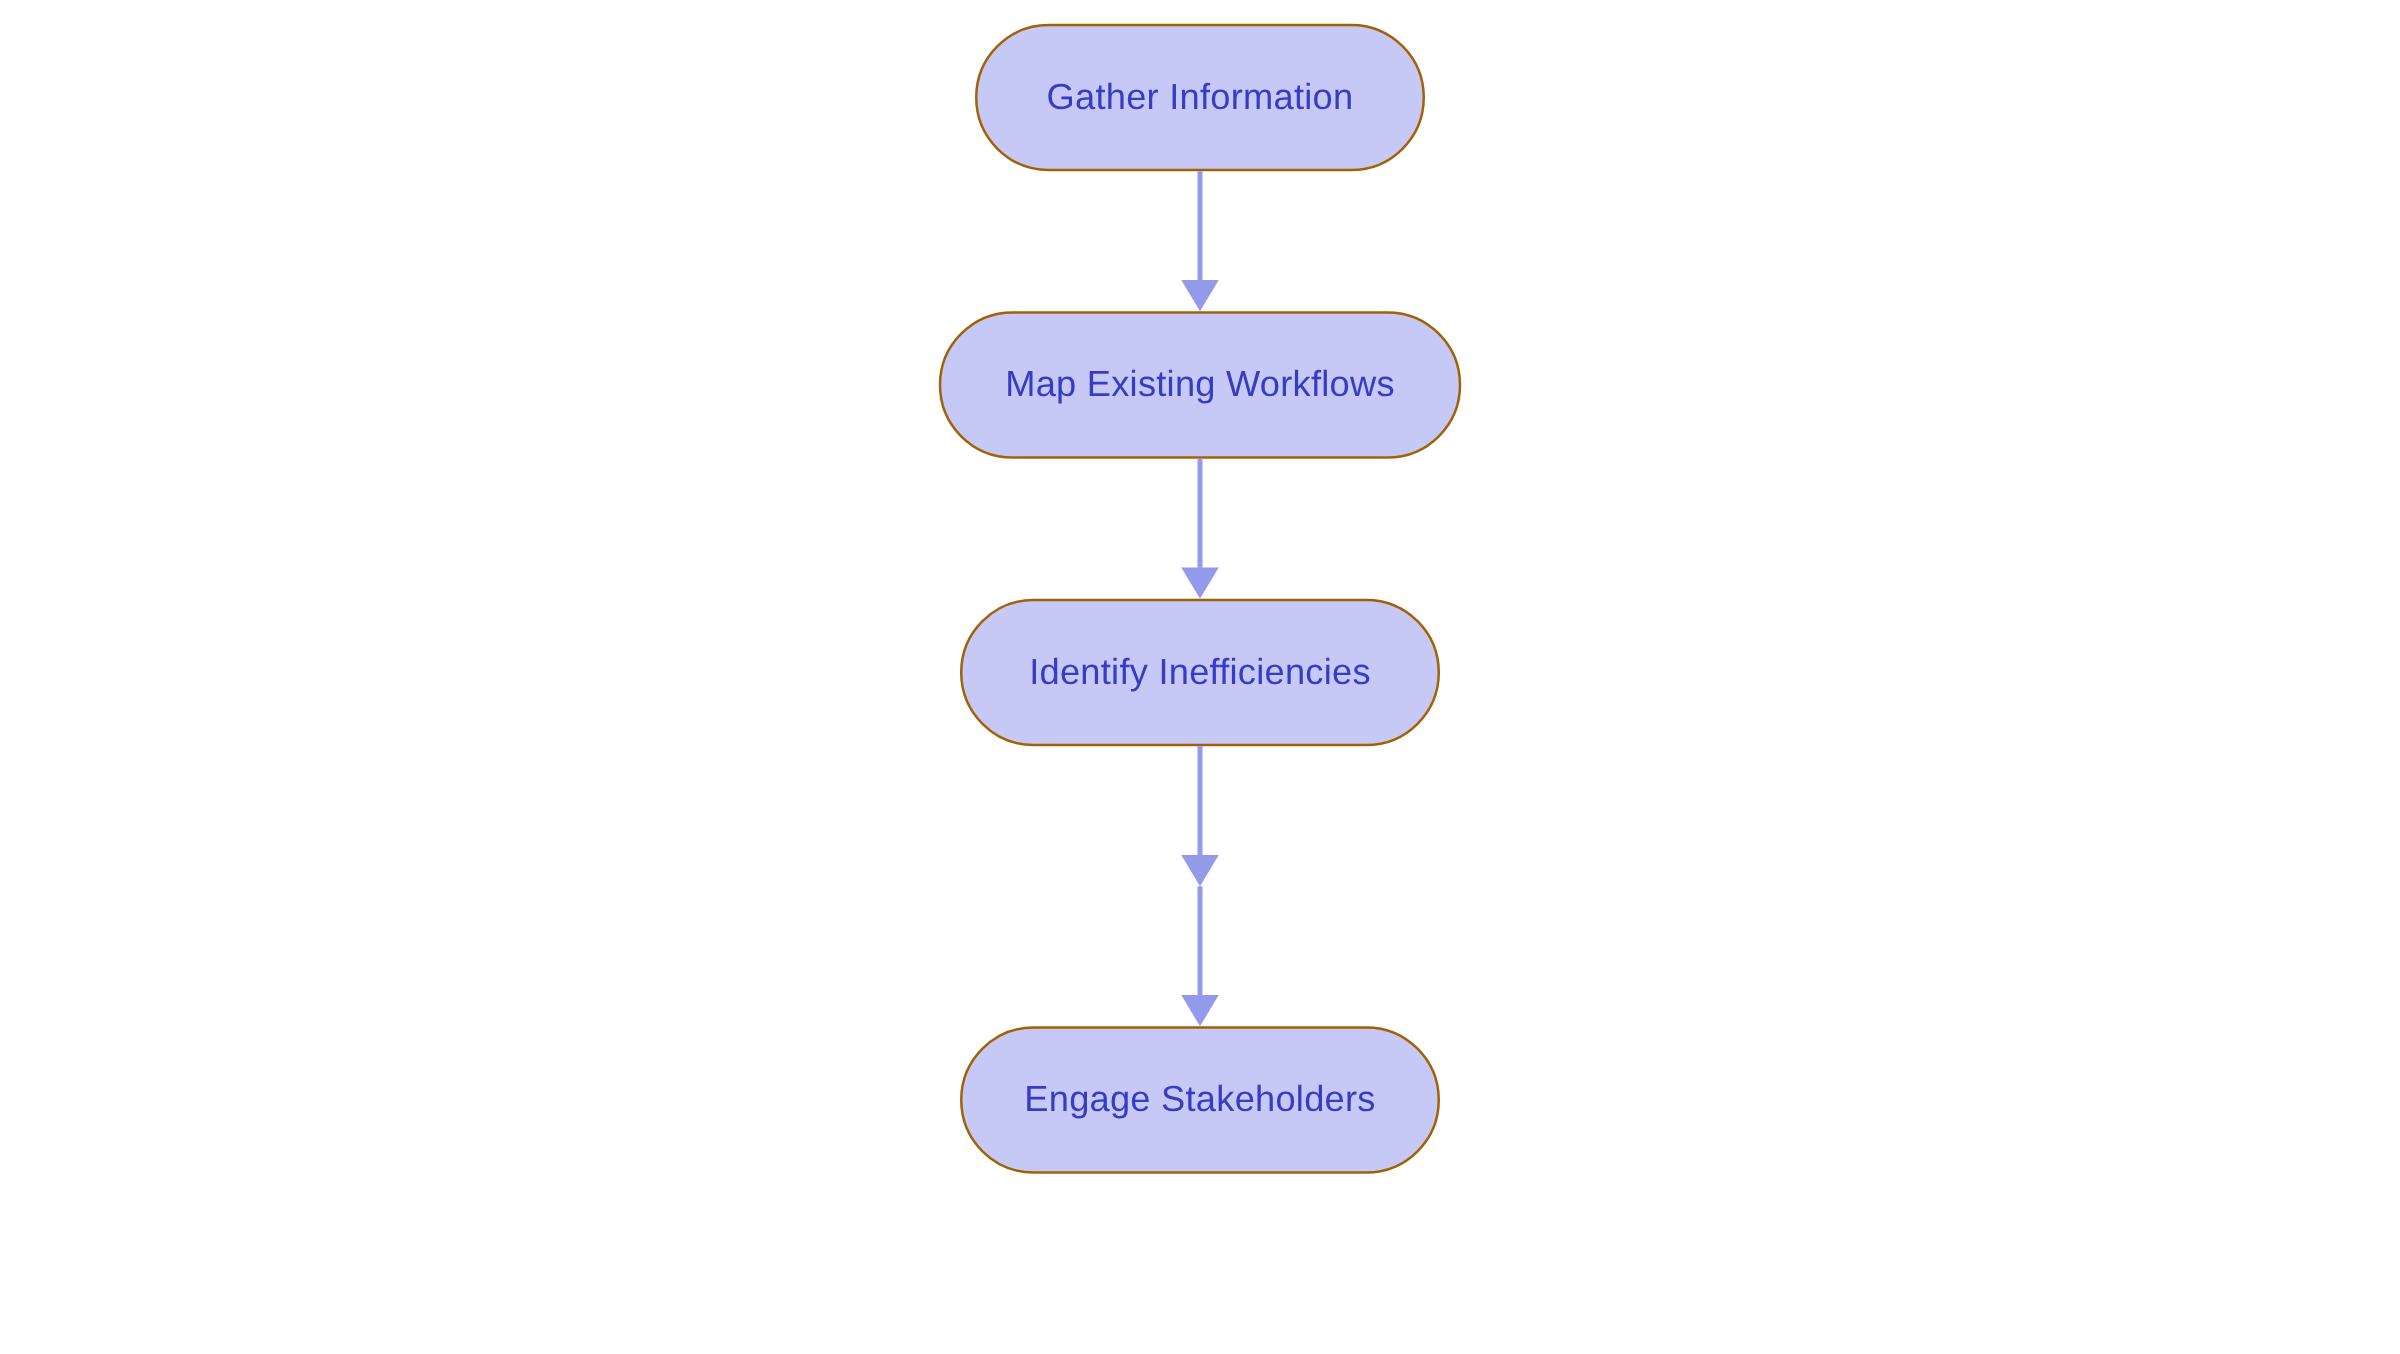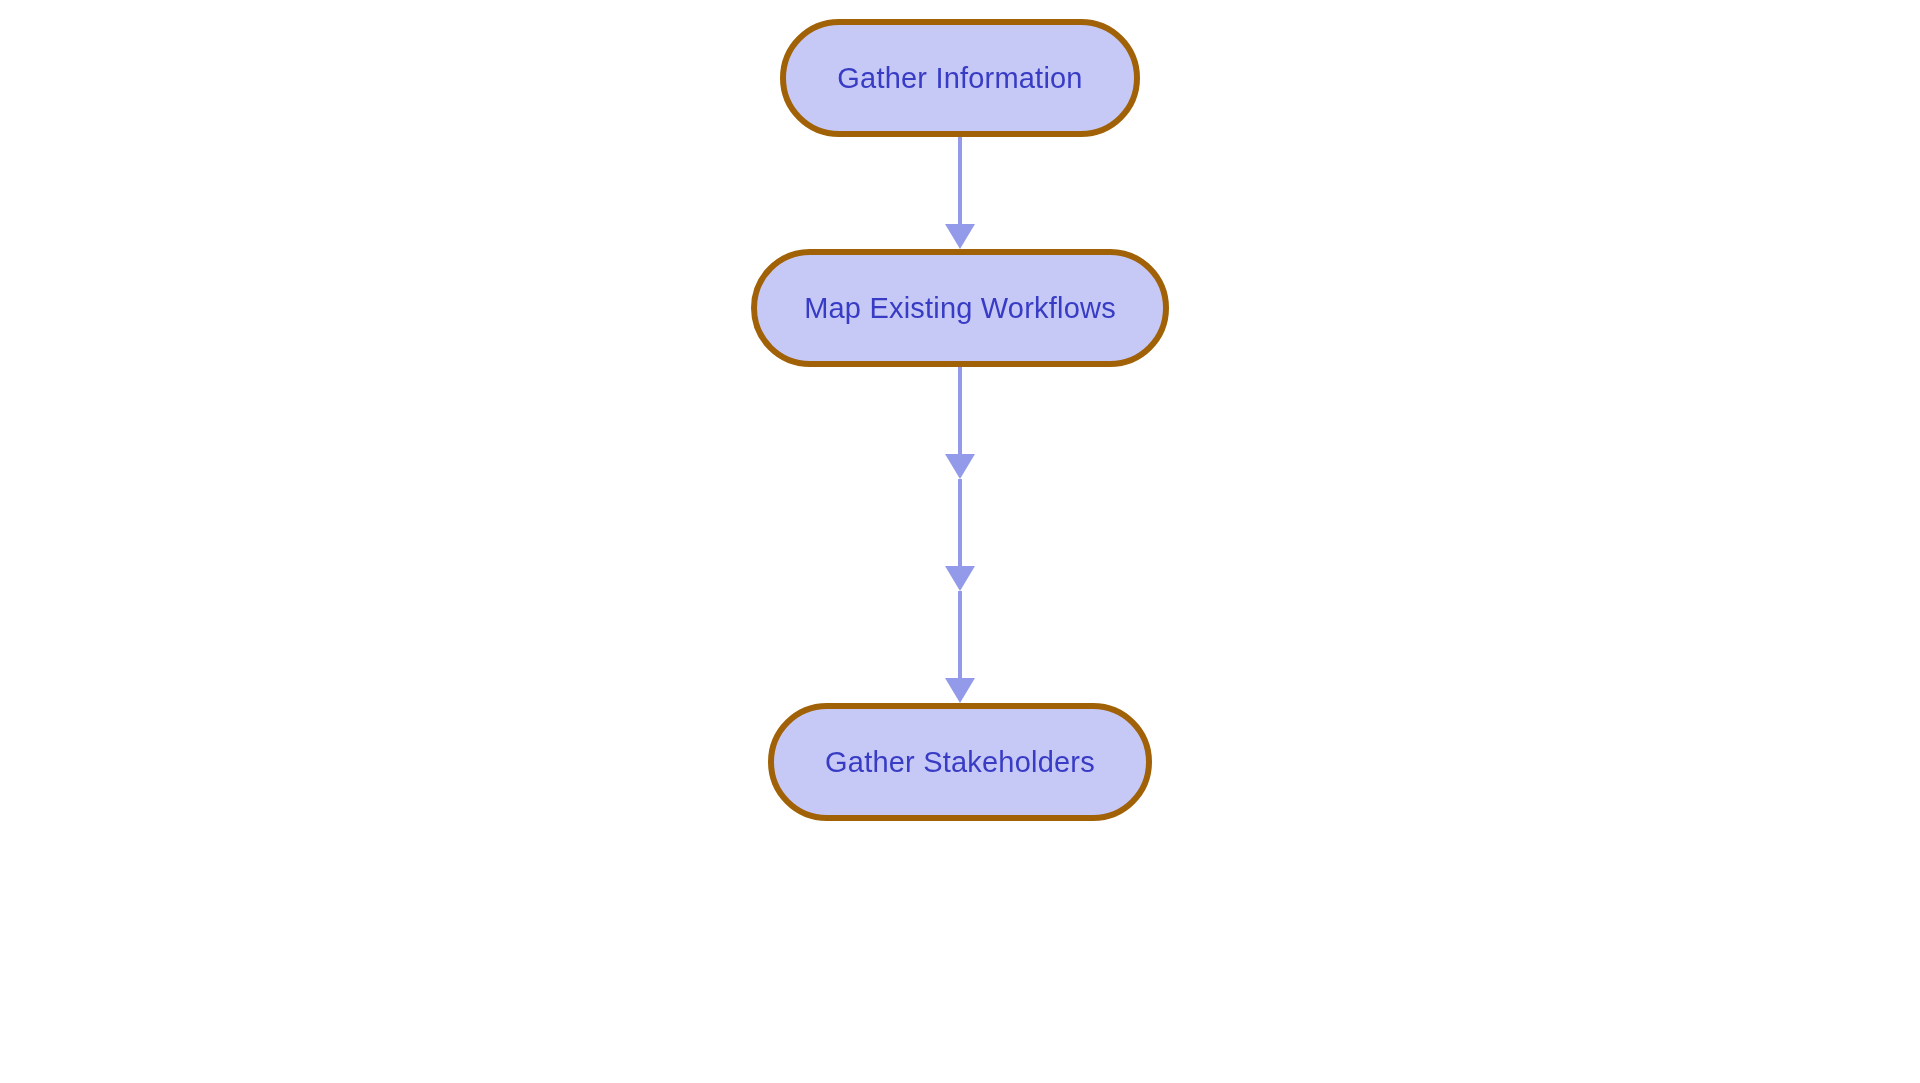--- a/index.html
+++ b/index.html
@@ -18,21 +18,21 @@
     padding-top: 19px;
     box-sizing: border-box;
     font-family: "Liberation Sans", "DejaVu Sans", sans-serif;
     overflow: hidden;
   }
   .node {
     height: 118px;
     box-sizing: border-box;
     border-radius: 59px;
     background: #c6c8f6;
-    border: 6px solid #a16207;
+    border: 2px solid #a16207;
     display: flex;
     align-items: center;
     justify-content: center;
     flex: 0 0 auto;
   }
   .node-label {
     color: #383cc4;
     font-size: 29px;
     letter-spacing: 0.2px;
     white-space: nowrap;
@@ -80,29 +80,32 @@
 
   <div class="node n2">
     <span class="node-label">Map Existing Workflows</span>
   </div>
 
   <div class="arrow">
     <div class="arrow-line"></div>
     <div class="arrow-head"></div>
   </div>
 
+  <div class="node n3">
+    <span class="node-label">Identify Inefficiencies</span>
+  </div>
 
   <div class="arrow">
     <div class="arrow-line"></div>
     <div class="arrow-head"></div>
   </div>
 
 
   <div class="arrow">
     <div class="arrow-line"></div>
     <div class="arrow-head"></div>
   </div>
 
   <div class="node n5">
-    <span class="node-label">Gather Stakeholders</span>
+    <span class="node-label">Engage Stakeholders</span>
   </div>
 
 </div>
 
 </body></html>

